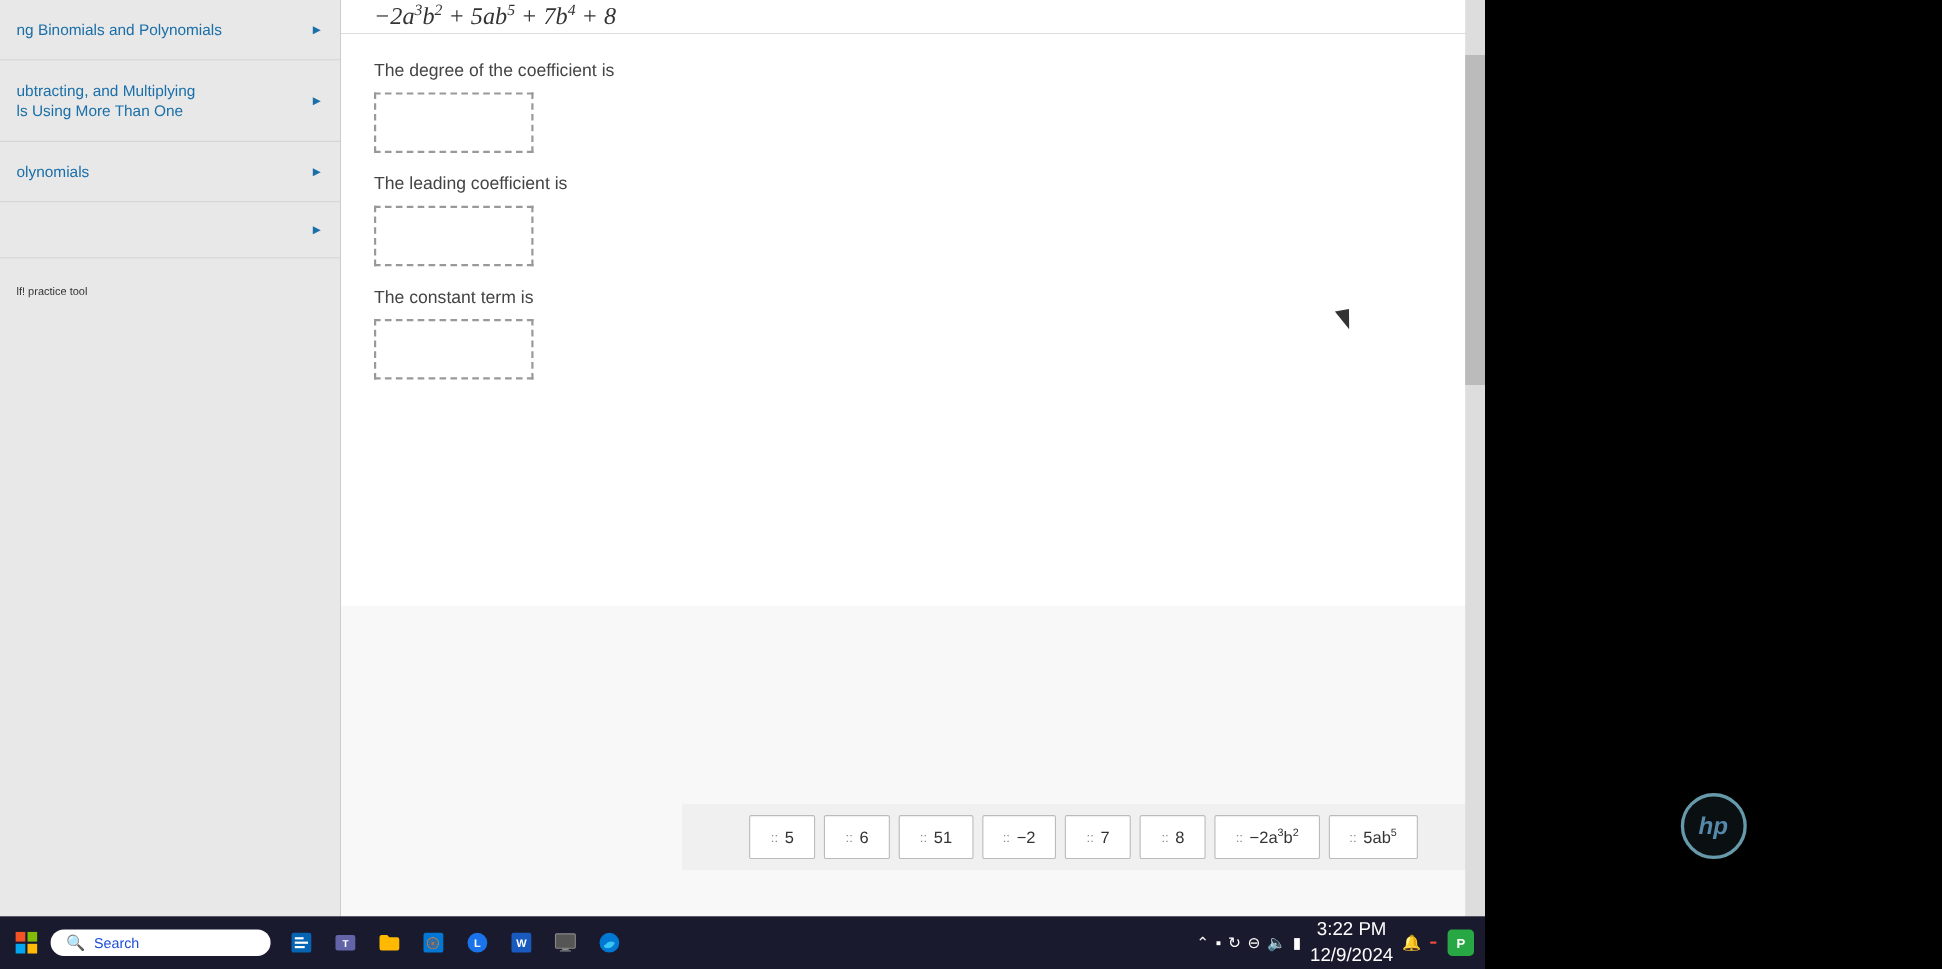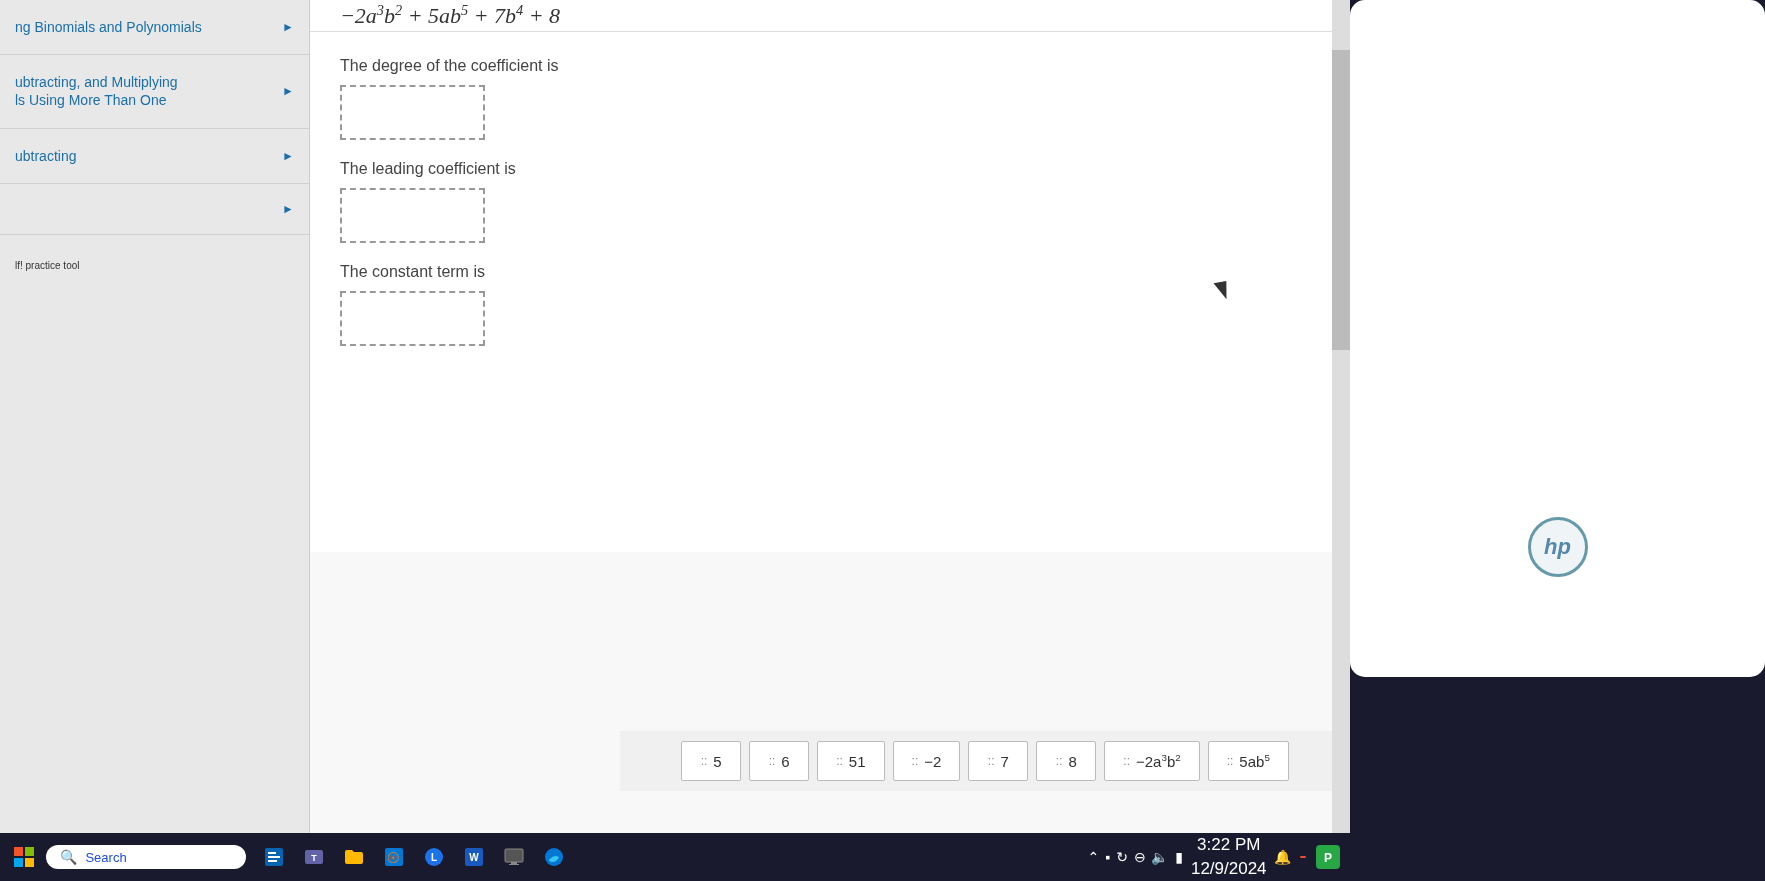--- a/index.html
+++ b/index.html
@@ -22,23 +22,22 @@
       left: 0;
       top: 0;
     }
 
     
     .right-dark {
       position: absolute;
       right: 0;
       top: 0;
       width: 415px;
-      height: 677px;
-      background: #ffffff;
-      border-radius: 15px;
+      height: 881px;
+      background: #000000;
     }
 
     
     .sidebar {
       width: 310px;
       min-width: 310px;
       background: #e8e8e8;
       height: 100%;
       display: flex;
       flex-direction: column;
@@ -321,21 +320,21 @@
     <div class="sidebar-item">
       <span class="sidebar-item-text">ng Binomials and Polynomials</span>
       <span class="sidebar-arrow">►</span>
     </div>
     <div class="sidebar-item">
       <span class="sidebar-item-text" style="white-space:pre-line">ubtracting, and Multiplying
 ls Using More Than One</span>
       <span class="sidebar-arrow">►</span>
     </div>
     <div class="sidebar-item">
-      <span class="sidebar-item-text">ubtracting</span>
+      <span class="sidebar-item-text">olynomials</span>
       <span class="sidebar-arrow">►</span>
     </div>
     <div class="sidebar-item">
       <span class="sidebar-item-text"></span>
       <span class="sidebar-arrow">►</span>
     </div>
     <div class="sidebar-item-practice">
       <span class="practice-label">lf! practice tool</span>
     </div>
   </div>

